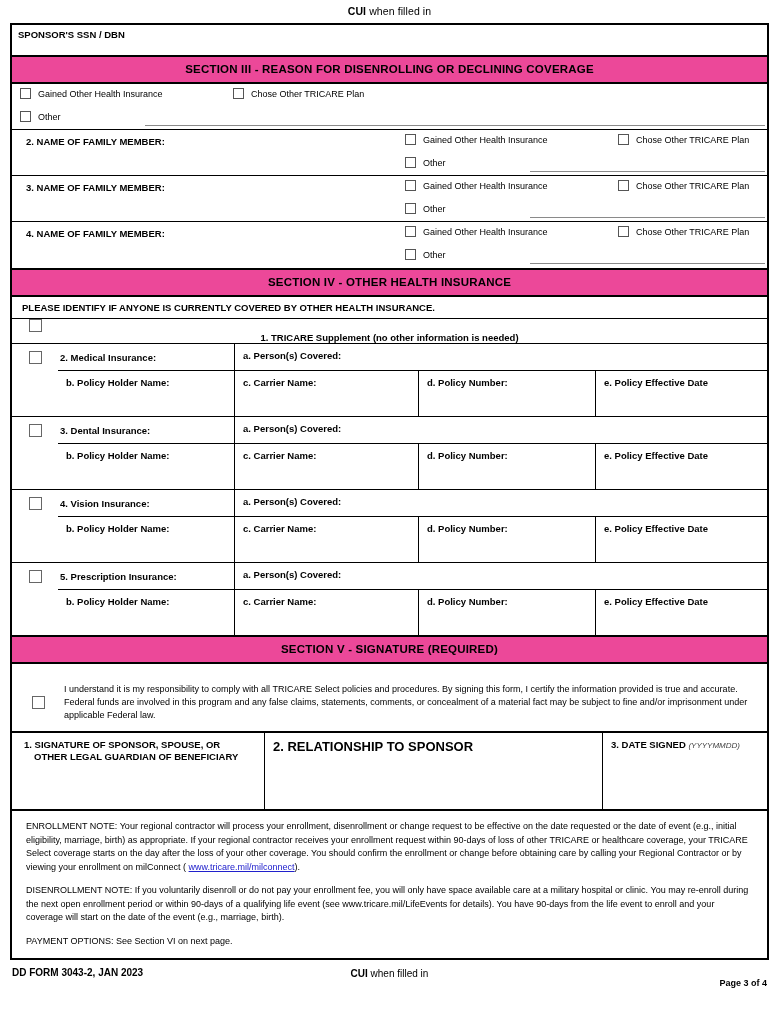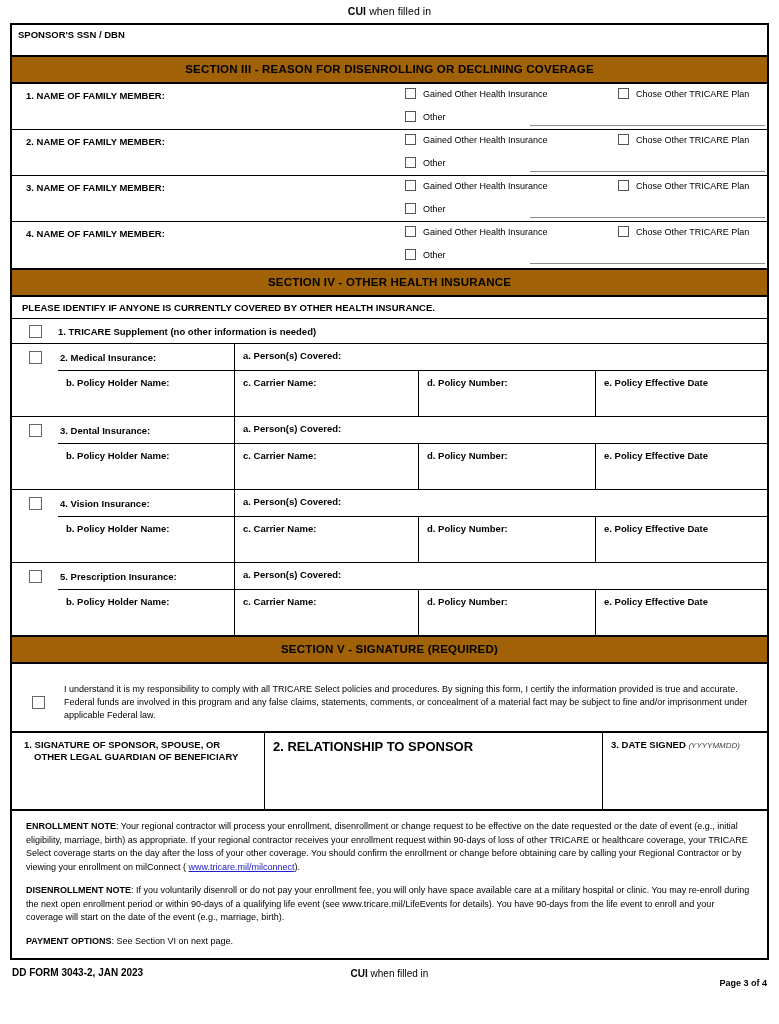--- a/index.html
+++ b/index.html
@@ -26,21 +26,21 @@
   .cui-banner b { font-weight: bold; }
 
   
   .form-box {
     margin: 0 10px;
     border: 2px solid #000;
     border-top: 2px solid #000;
   }
 
   
-  .gray { background: #a16207; }
+  .gray { background: #ec4899; }
   .section-head {
     text-align: center;
     font-weight: bold;
     font-size: 11.5px;
     padding: 6px 0 7px 0;
     border-bottom: 2px solid #000;
     border-top: 2px solid #000;
     letter-spacing: 0.2px;
   }
 
@@ -128,21 +128,21 @@
     padding-left: 2px;
   }
   .ins-persons {
     flex: 1;
     font-size: 9.5px;
     font-weight: bold;
     border-left: 1px solid #000;
     align-self: stretch;
     padding: 6px 0 0 8px;
   }
-  .supplement-head { height: 24px; border-bottom: 1px solid #000; }
+  .supplement-head { height: 24px; border-bottom: 1px solid #000; flex-direction: column; }
   .ins-sub {
     display: flex;
     height: 46px;
     margin-left: 46px;
     border-top: 1px solid #000;
   }
   .ins-sub .sc {
     font-size: 9.5px;
     font-weight: bold;
     padding: 6px 0 0 8px;
@@ -179,21 +179,21 @@
   .sig-c3 .ital { font-weight: normal; font-style: italic; font-size: 8px; color: #444; }
 
   
   .notes { padding: 9px 14px 8px 14px; }
   .note-p {
     font-size: 9px;
     line-height: 1.5;
     margin: 0 0 10px 0;
   }
   .note-p:last-child { margin-bottom: 2px; }
-  .note-p b { font-weight: bold; }
+  .note-p b { font-weight: normal; }
   .link { color: #2020cc; text-decoration: underline; }
 
   
   .footer {
     position: relative;
     margin: 0 10px;
     height: 26px;
     padding-top: 14px;
   }
   .f-left { position: absolute; left: 2px; top: 7px; font-size: 10px; font-weight: bold; }
@@ -214,23 +214,20 @@
 
     <div class="ssn-row">
       <span>SPONSOR'S SSN / DBN</span>
     </div>
 
     <div class="section-head gray">
       <span>SECTION III - REASON FOR DISENROLLING OR DECLINING COVERAGE</span>
     </div>
 
     <div class="fam-row">
-      <div class="fam-name">
-        <span>1. NAME OF FAMILY MEMBER:</span>
-      </div>
       <div class="fam-opts">
         <div class="opt-a">
           <span class="cb"></span>
           <span class="opt-label">Gained Other Health Insurance</span>
         </div>
         <div class="opt-b">
           <span class="cb"></span>
           <span class="opt-label">Chose Other TRICARE Plan</span>
         </div>
         <div class="opt-c">

